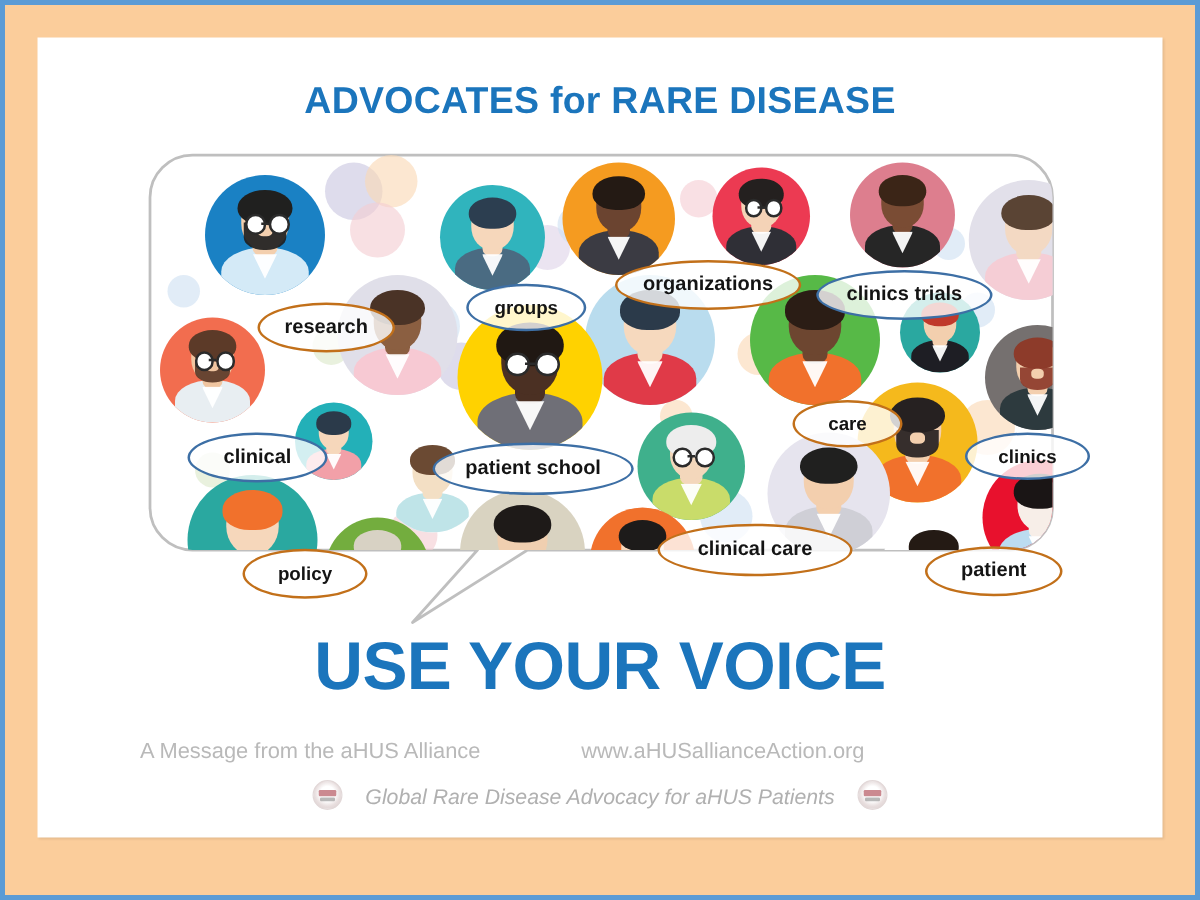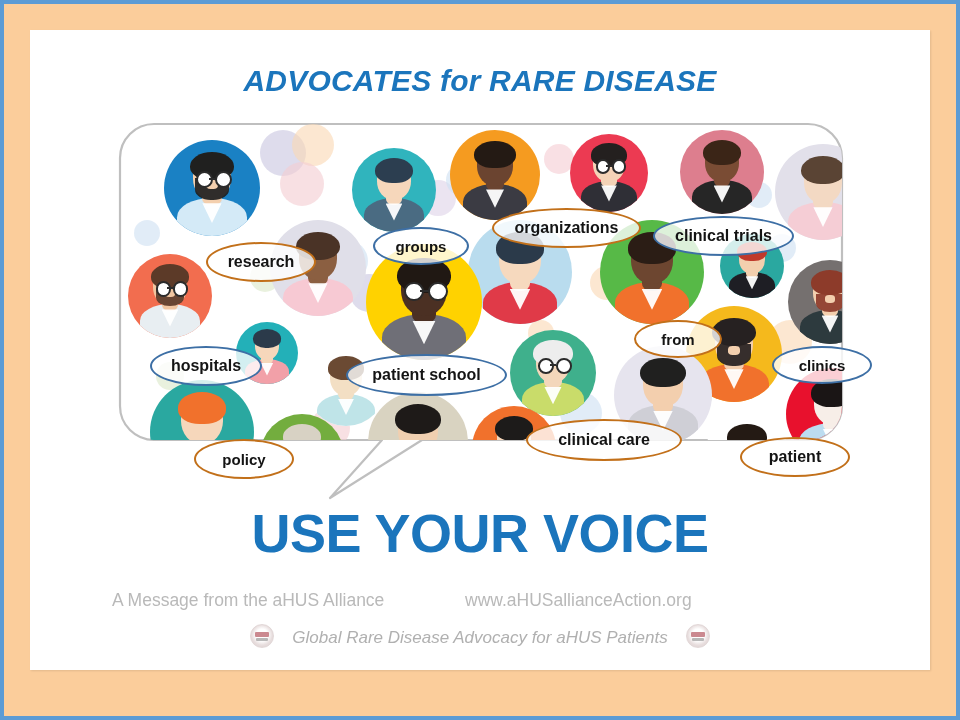--- a/index.html
+++ b/index.html
@@ -19,21 +19,21 @@
   }
   #canvas{
     position:absolute;left:26px;top:26px;width:900px;height:640px;
     background:#ffffff;box-shadow:1px 1px 2px rgba(0,0,0,.10);
     overflow:hidden;
   }
   
   #title{
     position:absolute;left:0;top:34px;width:900px;text-align:center;
     font-size:30px;font-weight:bold;color:#1b75bc;letter-spacing:.2px;
-    font-family:"Liberation Sans", sans-serif;white-space:nowrap;font-style:italic;
+    font-family:"Liberation Sans", sans-serif;white-space:nowrap;
   }
   
   #bubble-wrap{position:absolute;left:0;top:80px;width:900px;height:390px;}
   #bubble-svg{position:absolute;left:0;top:0;}
   #bubble-clip{
     position:absolute;left:90px;top:14px;width:722px;height:316px;
     border-radius:34px;overflow:hidden;
   }
   
   .av{position:absolute;border-radius:50%;overflow:hidden;}
@@ -327,24 +327,24 @@
               <div class="collarL" style="left:36.800000000000004px;top:60.720000000000006px;width:18.400000000000002px;height:31.28px;
              background:#ffffff;clip-path:polygon(0 0,100% 0,50% 60%);opacity:.95;"></div>
             </div>
           </div>
       </div>
 
       <div id="tags">
           <div class="tag orange" style="left: 176px; top: 132px; width: 106px; height: 36px; font-size: 16px;">research</div>
           <div class="tag blue" style="left: 343px; top: 117px; width: 92px; height: 34px; font-size: 15px;">groups</div>
           <div class="tag orange" style="left: 462px; top: 98px; width: 145px; height: 36px; font-size: 16px;">organizations</div>
-          <div class="tag blue" style="left: 623px; top: 106px; width: 137px; height: 36px; font-size: 16px;">clinical trials</div>
-          <div class="tag blue" style="left: 120px; top: 236px; width: 108px; height: 36px; font-size: 16px;">hospitals</div>
+          <div class="tag blue" style="left: 623px; top: 106px; width: 137px; height: 36px; font-size: 16px;">clinics trials</div>
+          <div class="tag blue" style="left: 120px; top: 236px; width: 108px; height: 36px; font-size: 16px;">clinical</div>
           <div class="tag blue" style="left: 316px; top: 244px; width: 157px; height: 38px; font-size: 16px;">patient school</div>
-          <div class="tag orange" style="left: 604px; top: 210px; width: 84px; height: 34px; font-size: 15px;">from</div>
+          <div class="tag orange" style="left: 604px; top: 210px; width: 84px; height: 34px; font-size: 15px;">care</div>
           <div class="tag blue" style="left: 742px; top: 236px; width: 96px; height: 34px; font-size: 15px; text-align: right;">clinics</div>
           <div class="tag orange" style="left: 496px; top: 309px; width: 152px; height: 38px; font-size: 16px;">clinical care</div>
           <div class="tag orange" style="left: 164px; top: 329px; width: 96px; height: 36px; font-size: 15px;">policy</div>
           <div class="tag orange" style="left: 710px; top: 327px; width: 106px; height: 36px; font-size: 16px;">patient</div>
         </div>
     </div>
 
     <div id="headline">USE YOUR VOICE</div>
 
     <div id="footer">

